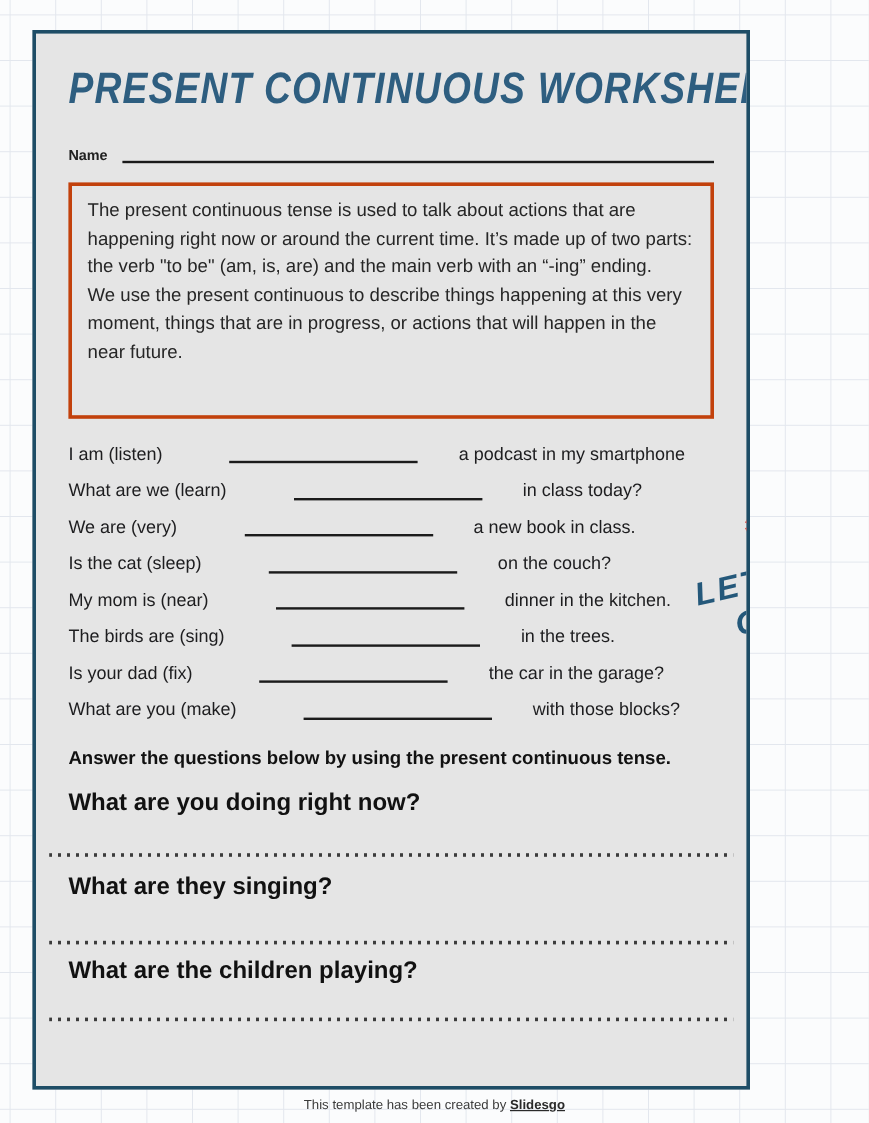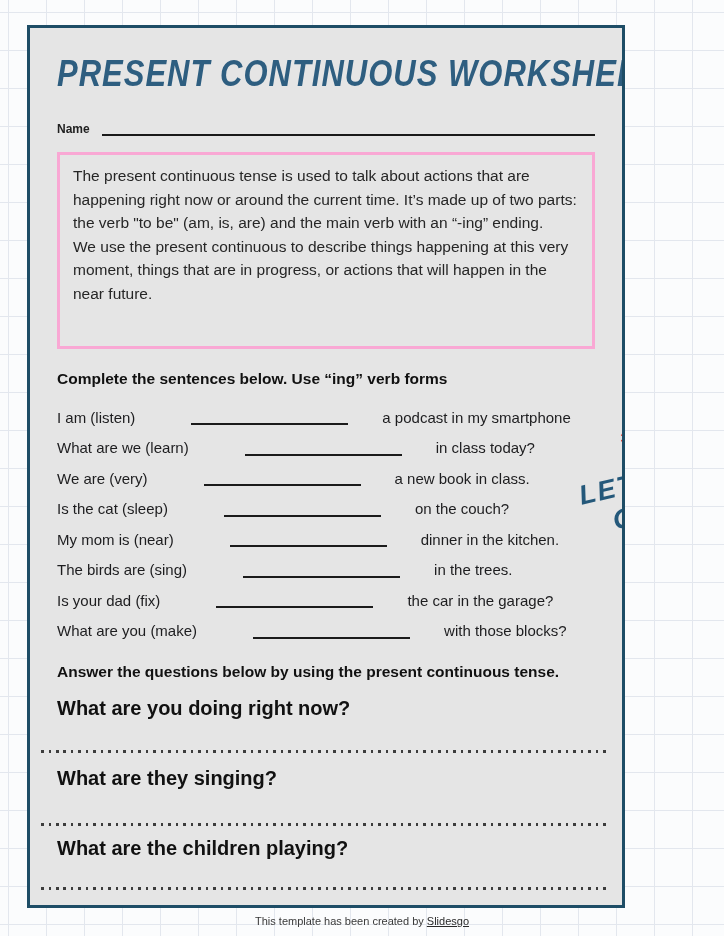--- a/index.html
+++ b/index.html
@@ -46,21 +46,21 @@
   }
   .name-label { font-weight: 700; font-size: 12px; }
   .name-line {
     flex: 1;
     border-bottom: 2px solid #1a1a1a;
     height: 18px;
   }
   .intro-box {
     margin-top: 16px;
     height: 197px;
-    border: 3px solid #f9a8d4;
+    border: 3px solid #c2410c;
     padding: 9px 13px;
     font-size: 15.5px;
     line-height: 23.5px;
     color: #262626;
   }
   .section-heading {
     margin-top: 21px;
     font-size: 15.5px;
     font-weight: 700;
     color: #111;
@@ -130,21 +130,21 @@
   .footer {
     position: absolute;
     left: 0; top: 908px;
     width: 724px;
     text-align: center;
     font-size: 11px;
     line-height: 26px;
     color: #3a3a3a;
   }
   .footer .brand {
-    font-weight: 400;
+    font-weight: 700;
     text-decoration: underline;
     color: #2a2a2a;
     cursor: pointer;
     margin-top: 35px;
   }
 </style>
 </head>
 <body>
 
 <div class="page">
@@ -154,21 +154,20 @@
   <div class="name-row">
     <span class="name-label">Name</span>
     <span class="name-line"></span>
   </div>
 
   <div class="intro-box">
     <p>The present continuous tense is used to talk about actions that are happening right now or around the current time. It’s made up of two parts: the verb "to be" (am, is, are) and the main verb with an “-ing” ending.</p>
     <p>We use the present continuous to describe things happening at this very moment, things that are in progress, or actions that will happen in the near future.</p>
   </div>
 
-  <h2 class="section-heading">Complete the sentences below. Use “ing” verb forms</h2>
 
   <div class="fill-list" id="fill-list">
       <div class="fill-row">
         <span class="before">I am (listen)</span>
         <span class="blank"></span>
         <span class="after">a podcast in my smartphone</span>
       </div>
       <div class="fill-row">
         <span class="before">What are we (learn)</span>
         <span class="blank"></span>

